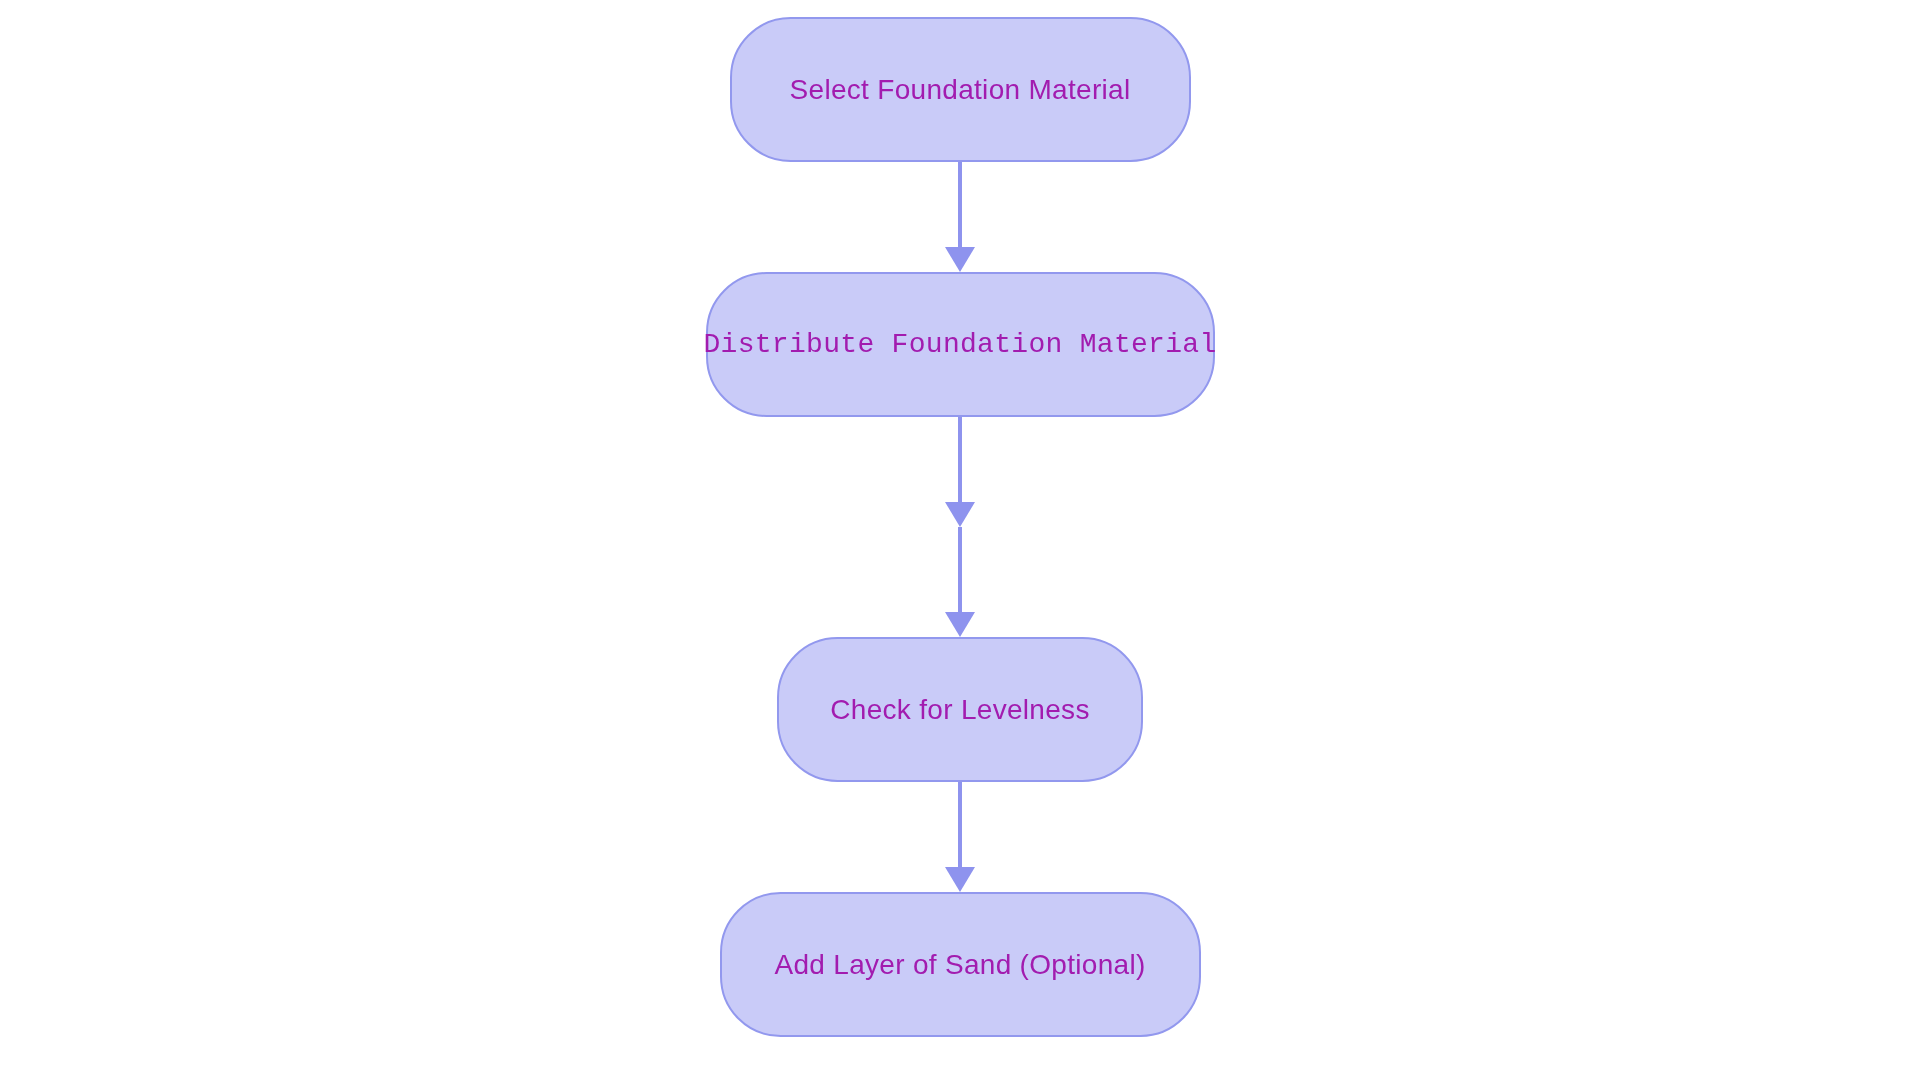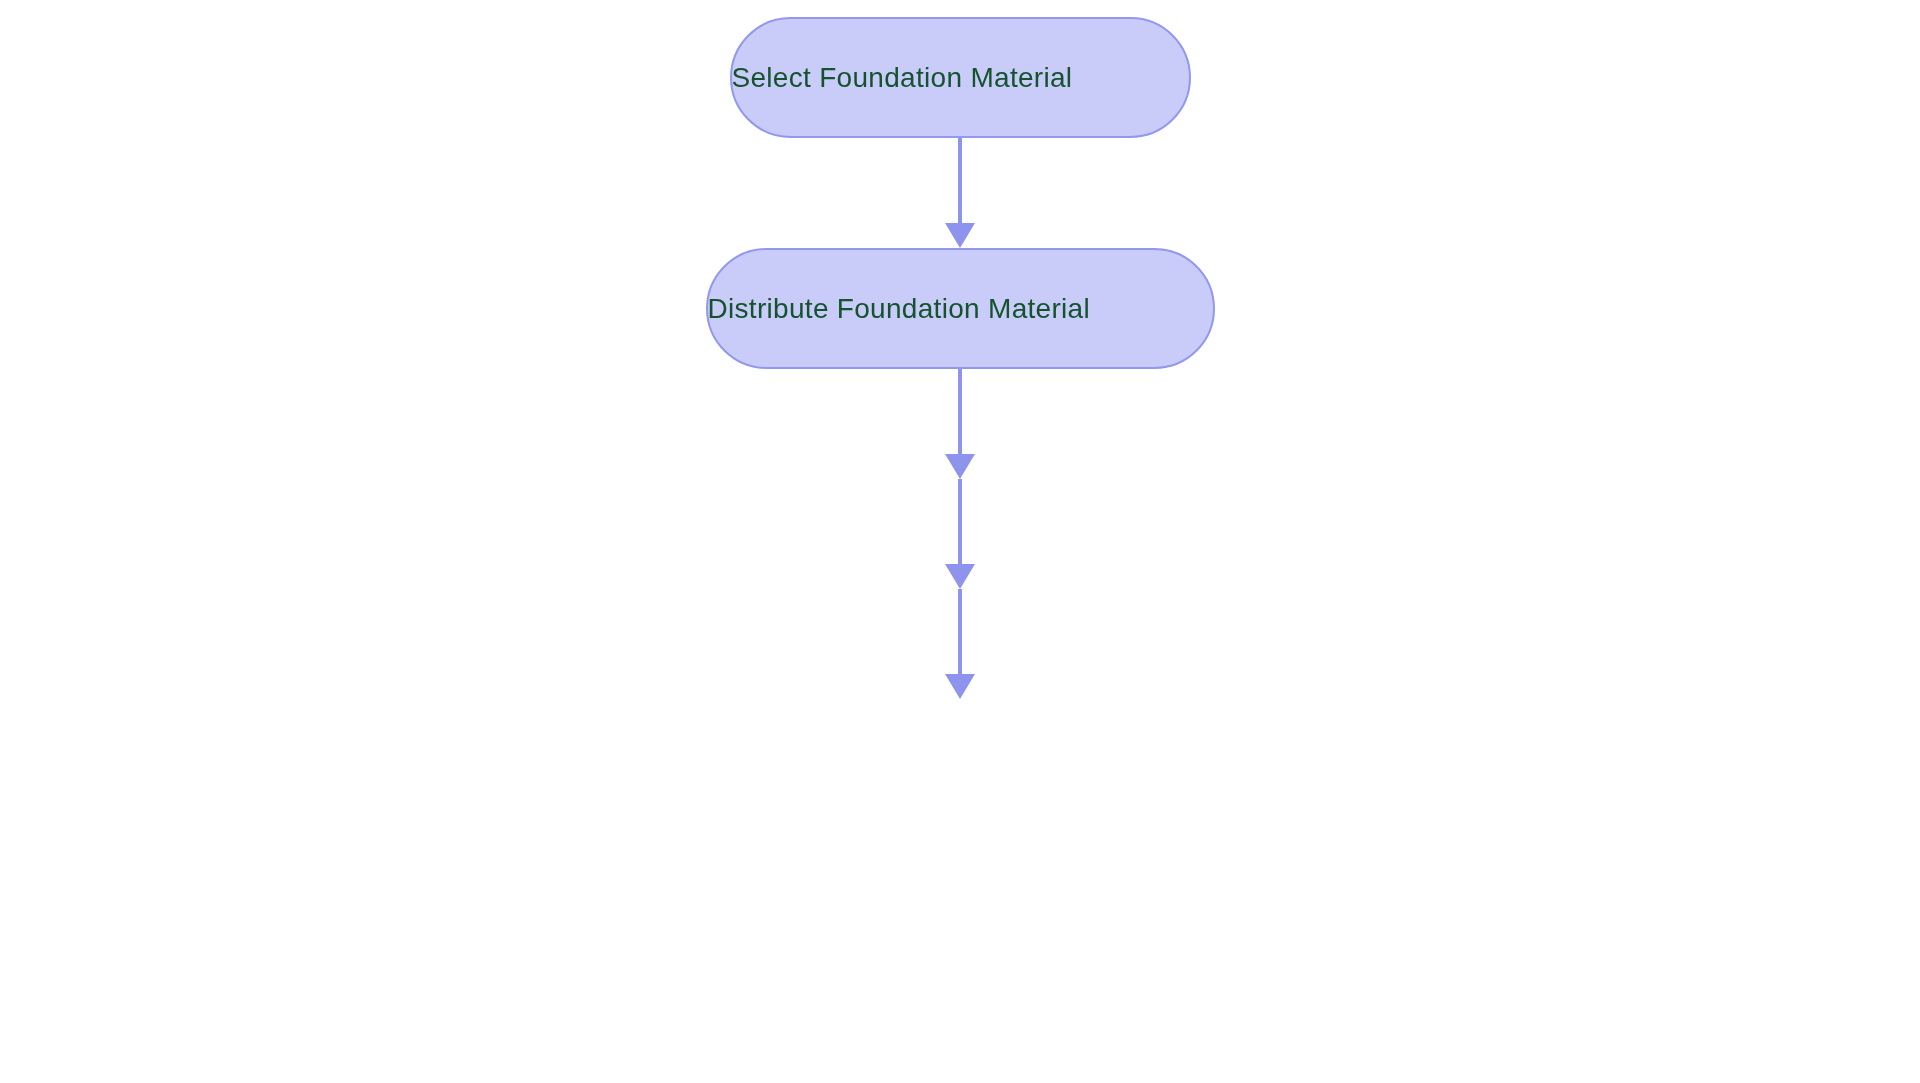--- a/index.html
+++ b/index.html
@@ -15,36 +15,36 @@
     position: relative;
     width: 1920px;
     height: 1083px;
     display: flex;
     flex-direction: column;
     align-items: center;
     padding-top: 17px;
     box-sizing: border-box;
   }
   .node {
-    height: 121px;
+    height: 145px;
     box-sizing: border-box;
     background: #c9cbf8;
     border: 2px solid #9298ee;
     border-radius: 60.5px;
     display: flex;
     align-items: center;
-    justify-content: flex-start;
-    color: #14532d;
+    justify-content: center;
+    color: #a21caf;
     font-size: 28px;
     letter-spacing: 0.3px;
     white-space: nowrap;
     flex: 0 0 auto;
   }
   .n1 { width: 461px; }
-  .n2 { width: 509px; }
+  .n2 { width: 509px; font-family: Liberation Mono, monospace; }
   .n3 { width: 376px; }
   .n4 { width: 366px; }
   .n5 { width: 481px; }
   .arrow {
     flex: 0 0 auto;
     width: 30px;
     height: 110px;
     display: block;
   }
   .arrow svg { display: block; }
@@ -77,22 +77,28 @@
   </div>
 
 
   <div class="arrow">
     <svg width="30" height="110" viewBox="0 0 30 110">
       <line x1="15" y1="0" x2="15" y2="86" stroke="#8e93ee" stroke-width="4"></line>
       <polygon points="0,85 30,85 15,110" fill="#8e93ee"></polygon>
     </svg>
   </div>
 
+  <div class="node n4">
+    <span>Check for Levelness</span>
+  </div>
 
   <div class="arrow">
     <svg width="30" height="110" viewBox="0 0 30 110">
       <line x1="15" y1="0" x2="15" y2="86" stroke="#8e93ee" stroke-width="4"></line>
       <polygon points="0,85 30,85 15,110" fill="#8e93ee"></polygon>
     </svg>
   </div>
 
+  <div class="node n5">
+    <span>Add Layer of Sand (Optional)</span>
+  </div>
 
 </div>
 
 </body></html>

